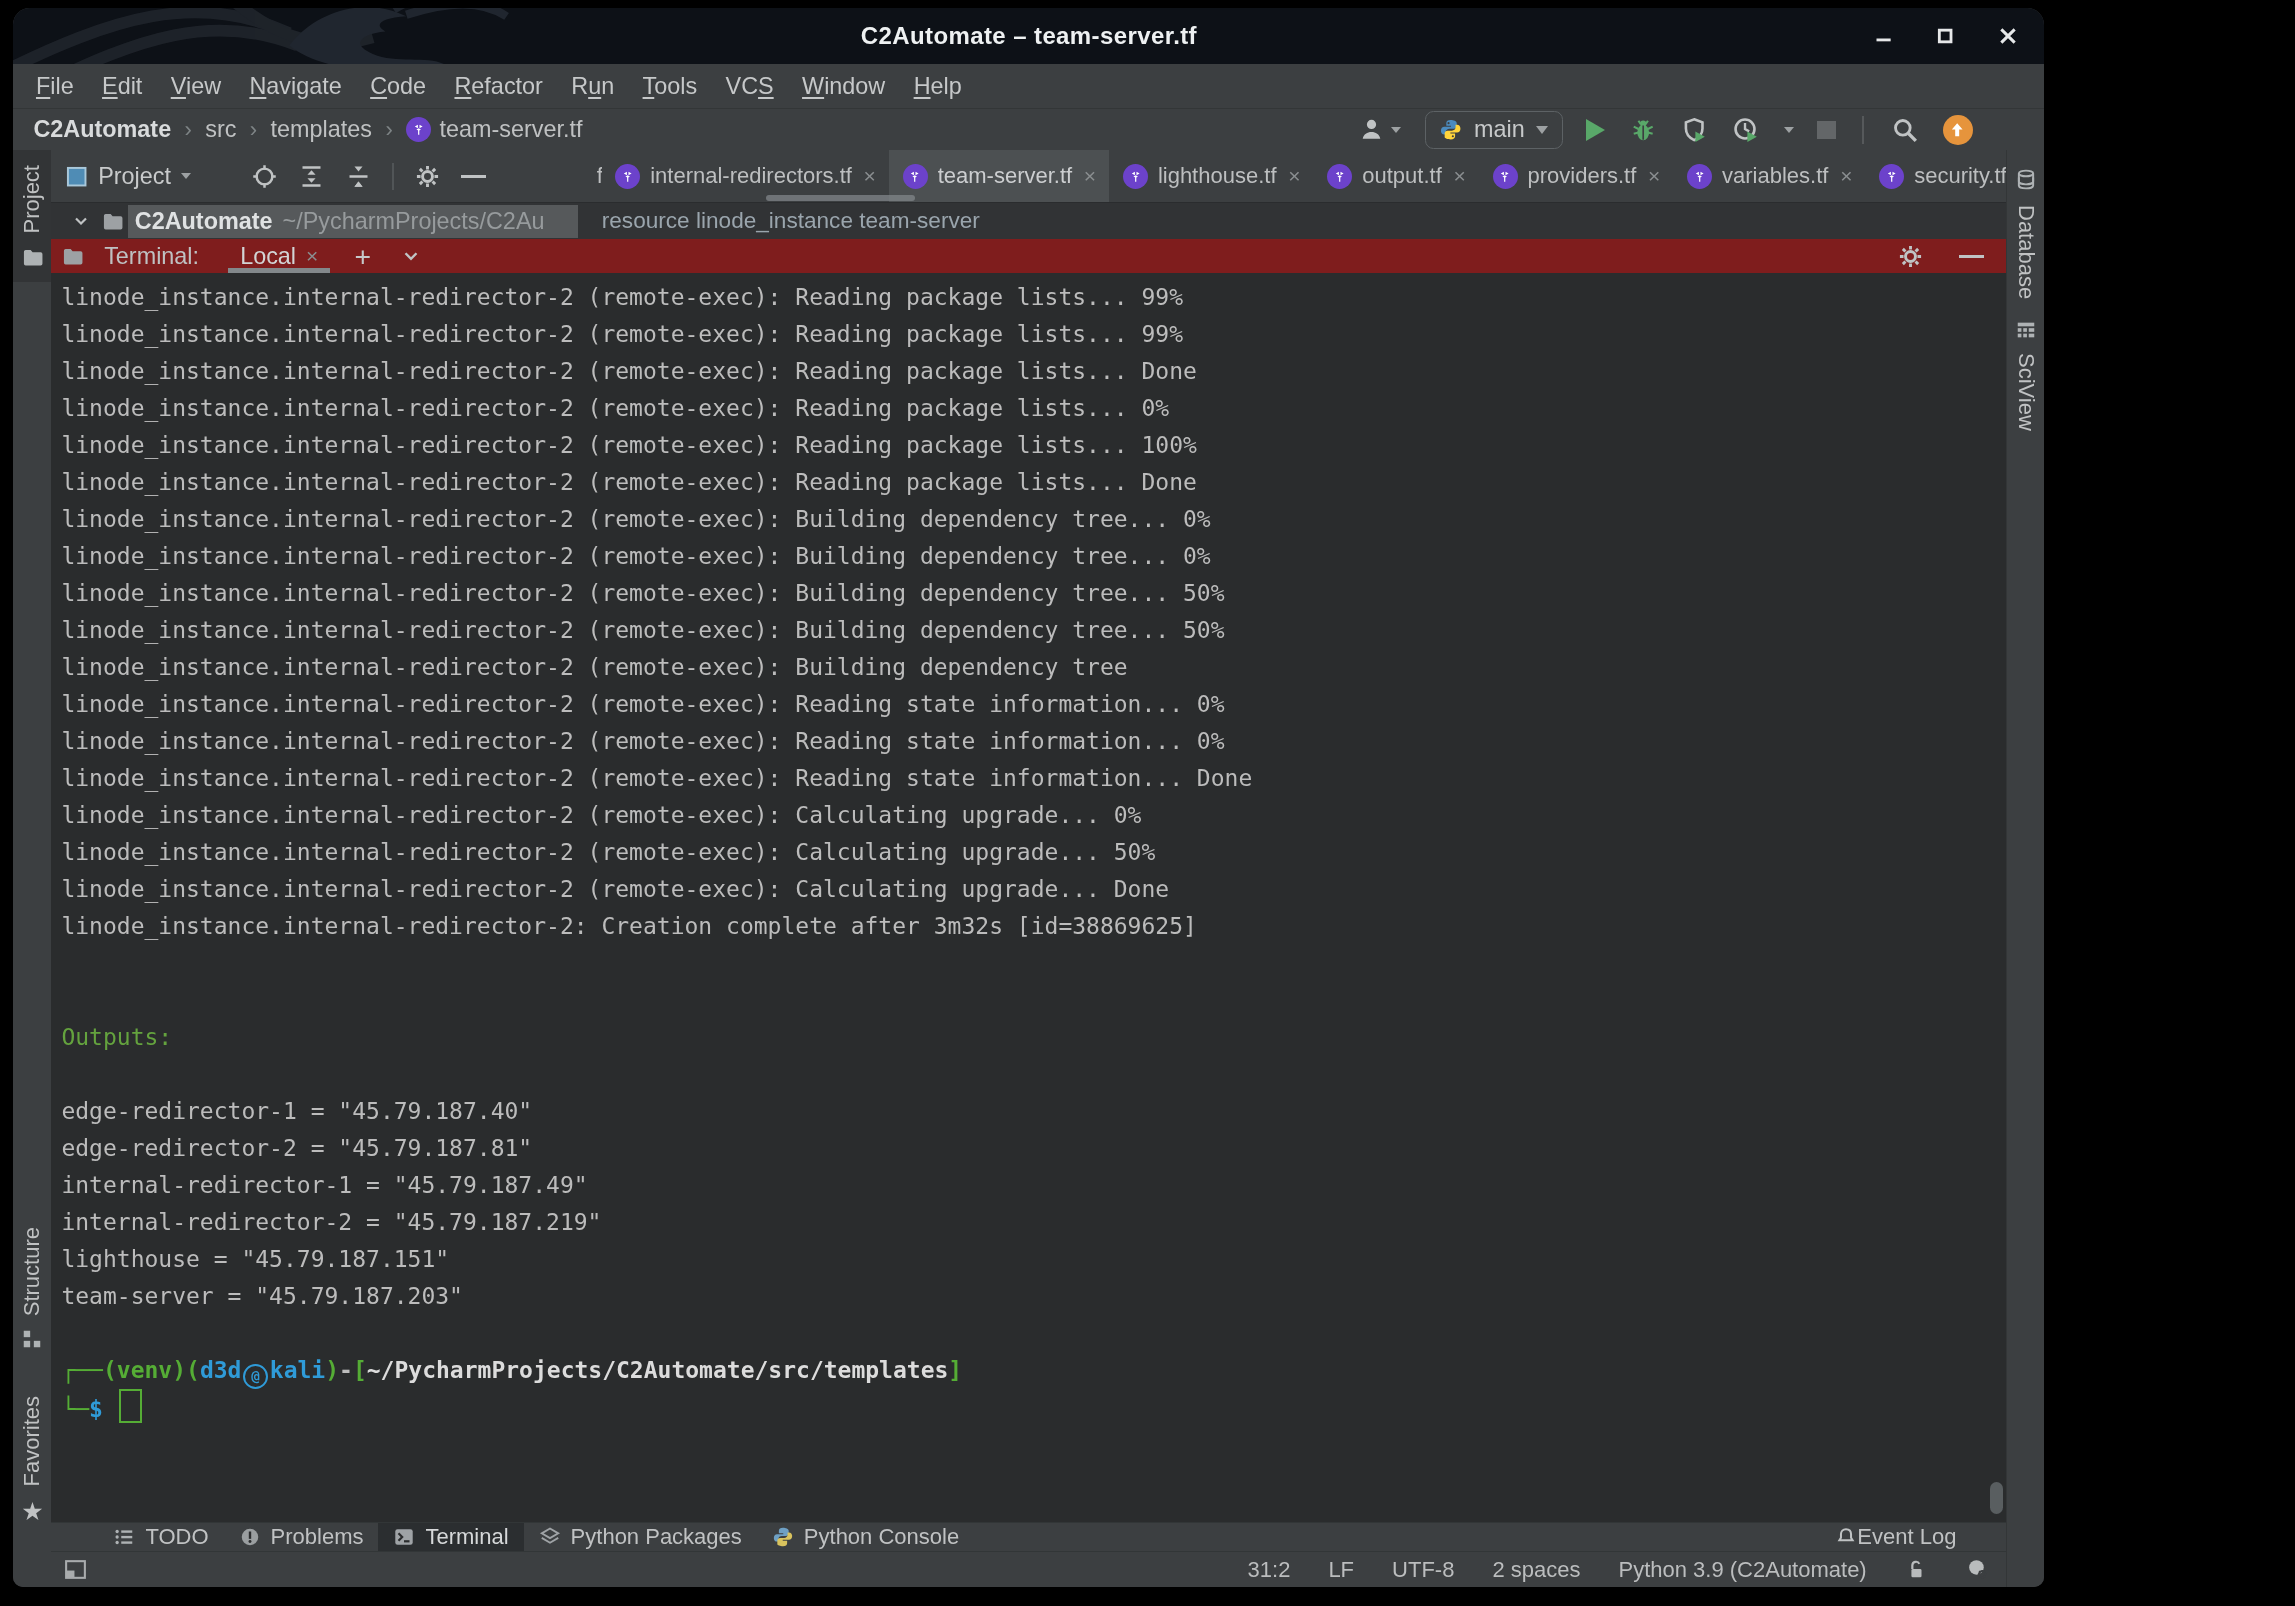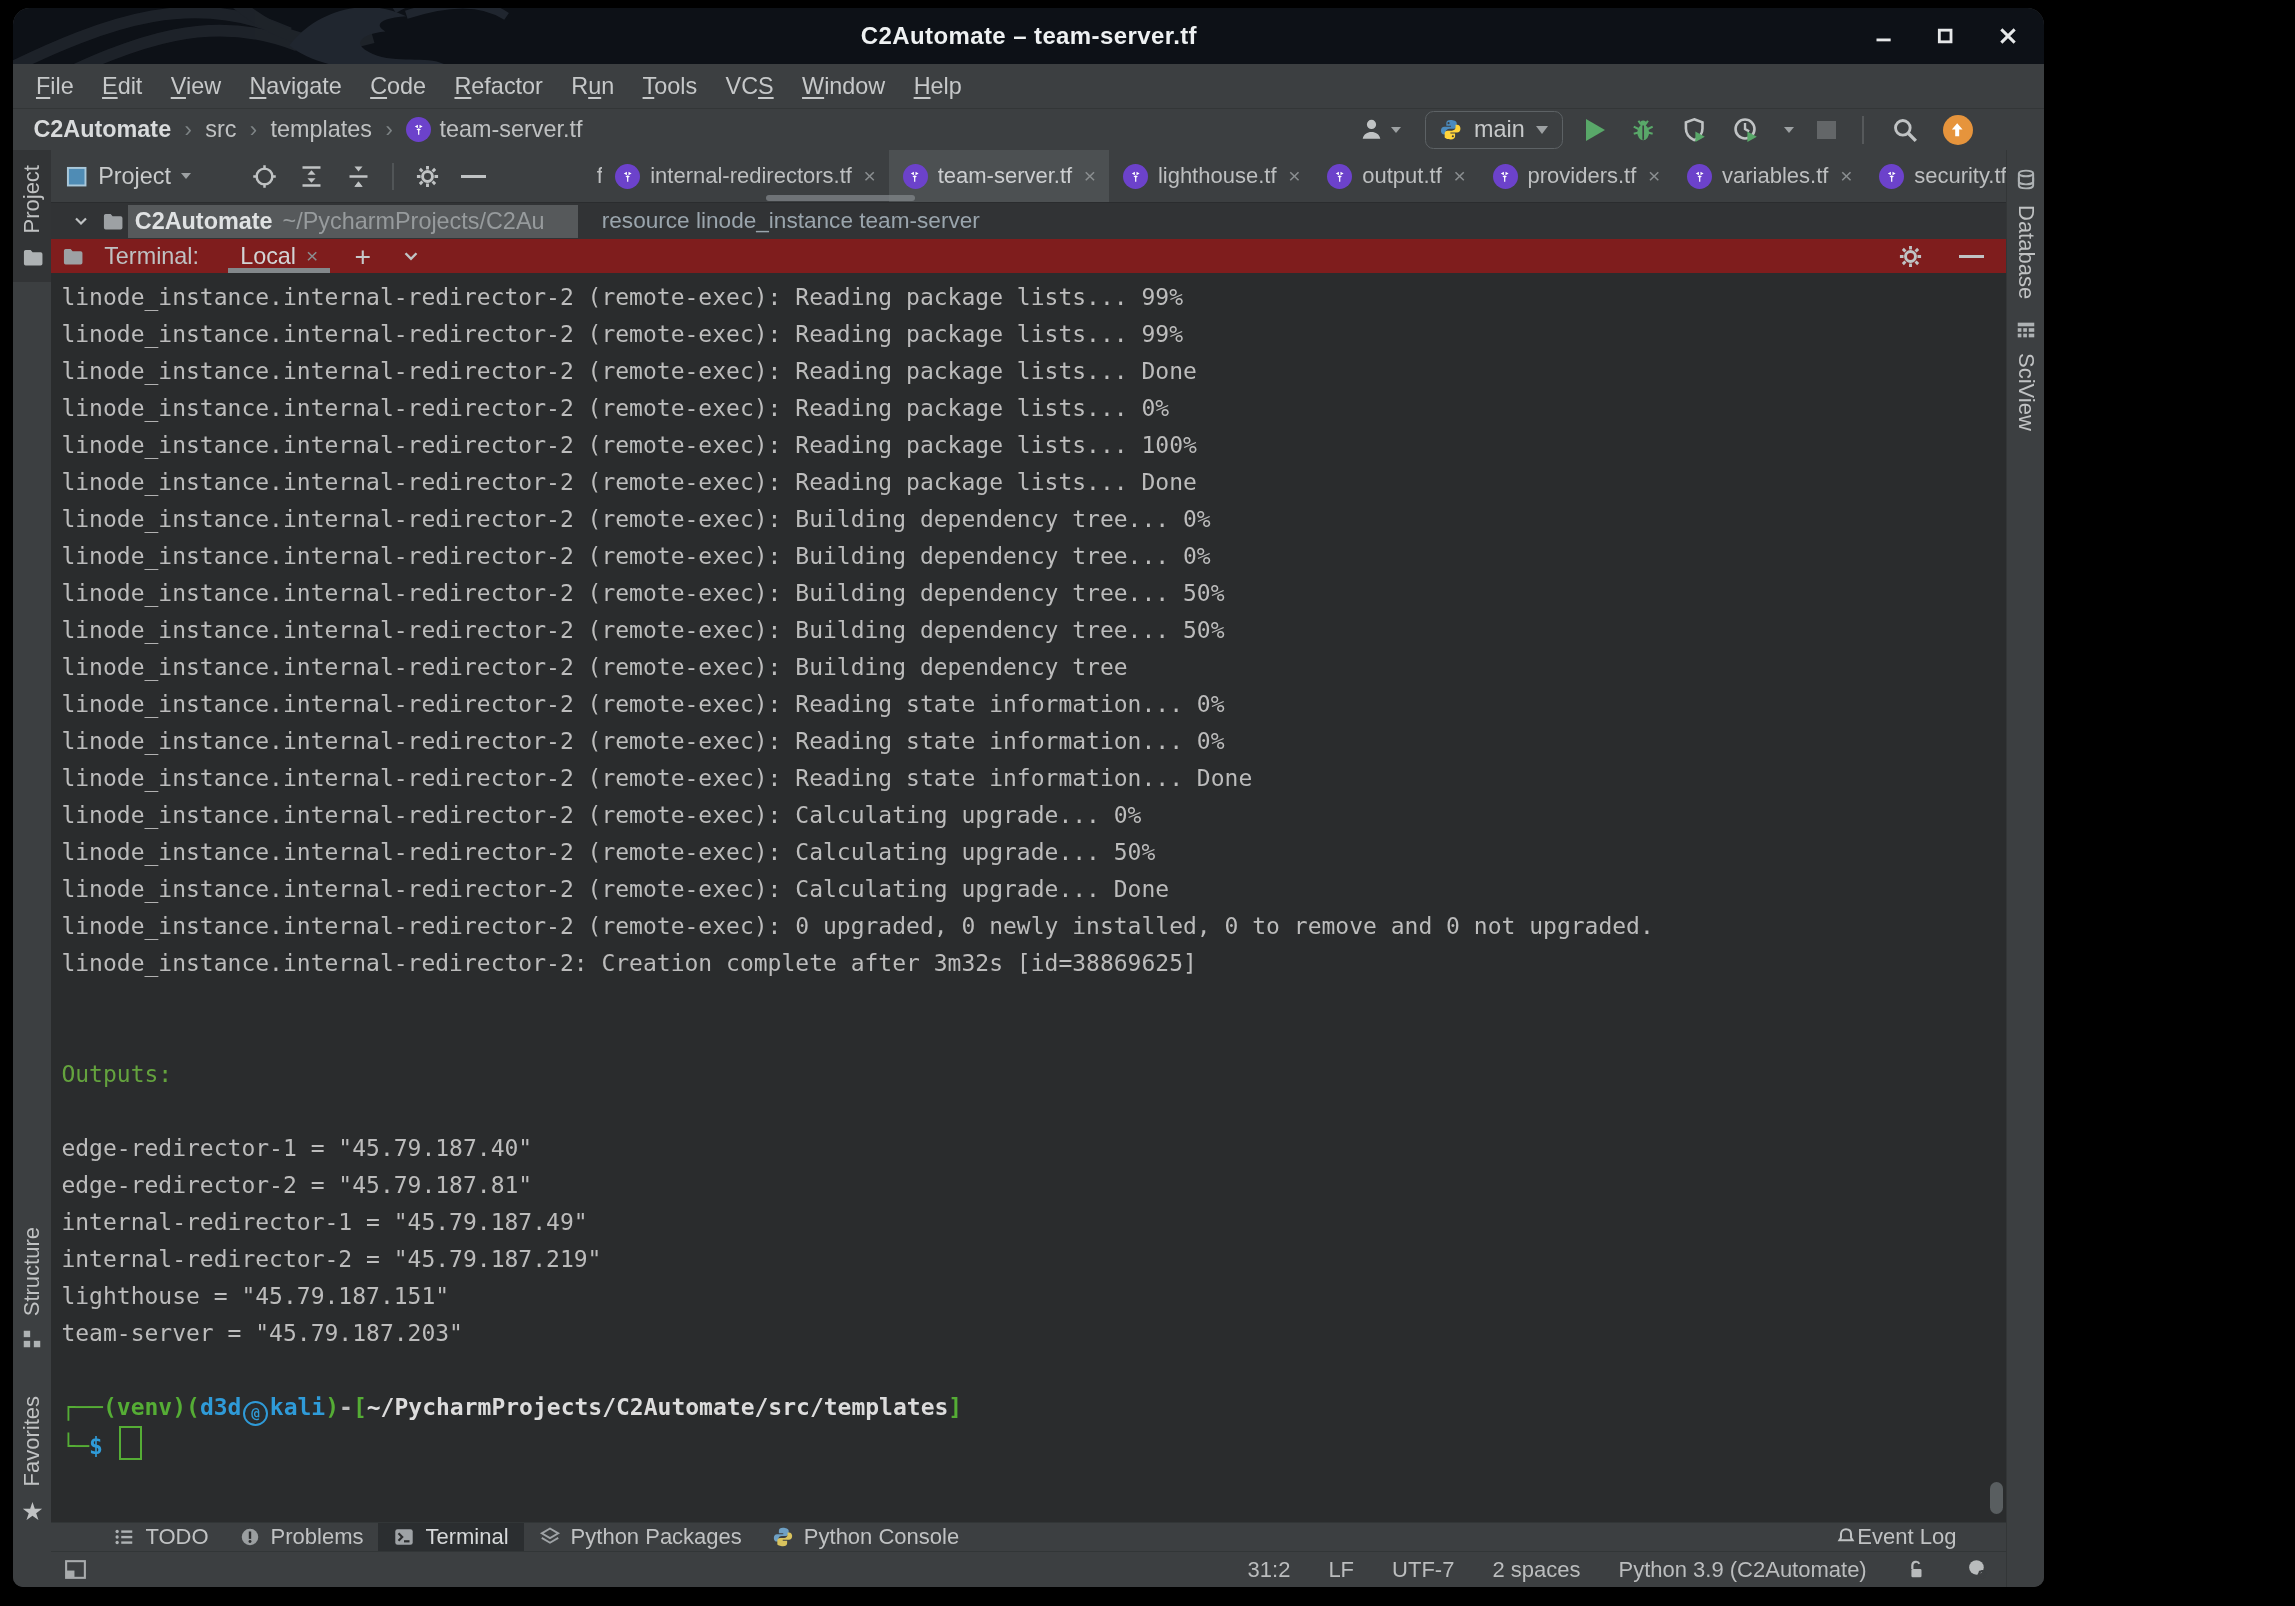--- a/index.html
+++ b/index.html
@@ -445,21 +445,20 @@
           <div class="tl"><span>linode_instance.internal-redirector-2 (remote-exec): Building dependency tree... 0%</span></div>
           <div class="tl"><span>linode_instance.internal-redirector-2 (remote-exec): Building dependency tree... 50%</span></div>
           <div class="tl"><span>linode_instance.internal-redirector-2 (remote-exec): Building dependency tree... 50%</span></div>
           <div class="tl"><span>linode_instance.internal-redirector-2 (remote-exec): Building dependency tree</span></div>
           <div class="tl"><span>linode_instance.internal-redirector-2 (remote-exec): Reading state information... 0%</span></div>
           <div class="tl"><span>linode_instance.internal-redirector-2 (remote-exec): Reading state information... 0%</span></div>
           <div class="tl"><span>linode_instance.internal-redirector-2 (remote-exec): Reading state information... Done</span></div>
           <div class="tl"><span>linode_instance.internal-redirector-2 (remote-exec): Calculating upgrade... 0%</span></div>
           <div class="tl"><span>linode_instance.internal-redirector-2 (remote-exec): Calculating upgrade... 50%</span></div>
           <div class="tl"><span>linode_instance.internal-redirector-2 (remote-exec): Calculating upgrade... Done</span></div>
-          <div class="tl"><span>linode_instance.internal-redirector-2 (remote-exec): 0 upgraded, 0 newly installed, 0 to remove and 0 not upgraded.</span></div>
           <div class="tl"><span>linode_instance.internal-redirector-2: Creation complete after 3m32s [id=38869625]</span></div>
           <div class="tl">&nbsp;</div>
           <div class="tl">&nbsp;</div>
           <div class="tl"><span class="c-green">Outputs:</span></div>
           <div class="tl">&nbsp;</div>
           <div class="tl"><span>edge-redirector-1 = "45.79.187.40"</span></div>
           <div class="tl"><span>edge-redirector-2 = "45.79.187.81"</span></div>
           <div class="tl"><span>internal-redirector-1 = "45.79.187.49"</span></div>
           <div class="tl"><span>internal-redirector-2 = "45.79.187.219"</span></div>
           <div class="tl"><span>lighthouse = "45.79.187.151"</span></div>
@@ -522,21 +521,21 @@
       <div class="statusbar">
         <span>
           <svg width="25" height="25" viewBox="0 0 24 24">
               <rect x="3" y="4" width="18" height="16" fill="none" stroke="#a9acad" stroke-width="2"></rect>
               <rect x="3" y="13" width="8" height="7" fill="#a9acad"></rect>
             </svg>
         </span>
         <span class="status-right" id="status-items">
           <span>31:2</span>
             <span>LF</span>
-            <span>UTF-7</span>
+            <span>UTF-8</span>
             <span>2 spaces</span>
             <span>Python 3.9 (C2Automate)</span>
             <span>
             <svg width="22" height="22" viewBox="0 0 24 24">
                 <path d="M8 11V7a4 4 0 0 1 7.6-1.7" fill="none" stroke="#b9bcbd" stroke-width="2.4"></path>
                 <rect x="7" y="11" width="11" height="9" rx="1.5" fill="#b9bcbd"></rect>
               </svg>
           </span>
           <span>
             <svg width="25" height="25" viewBox="0 0 24 24">

